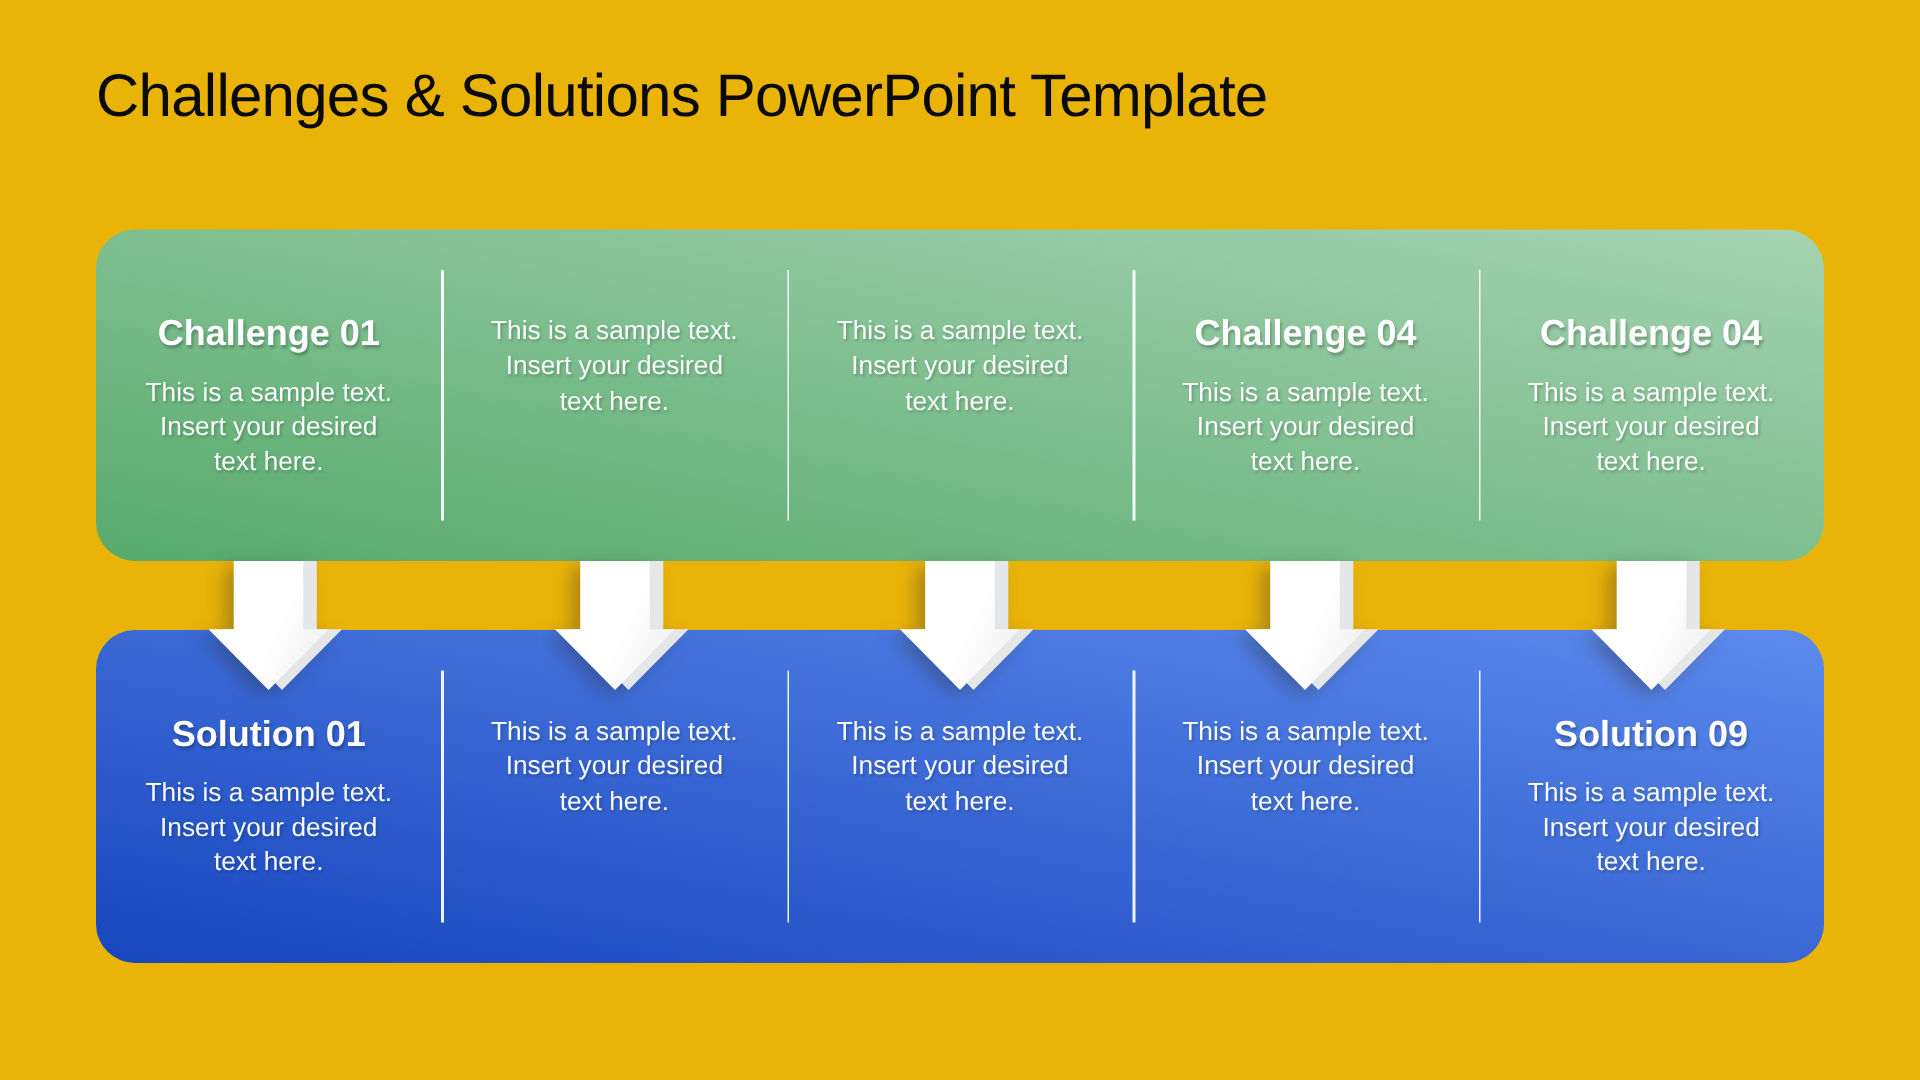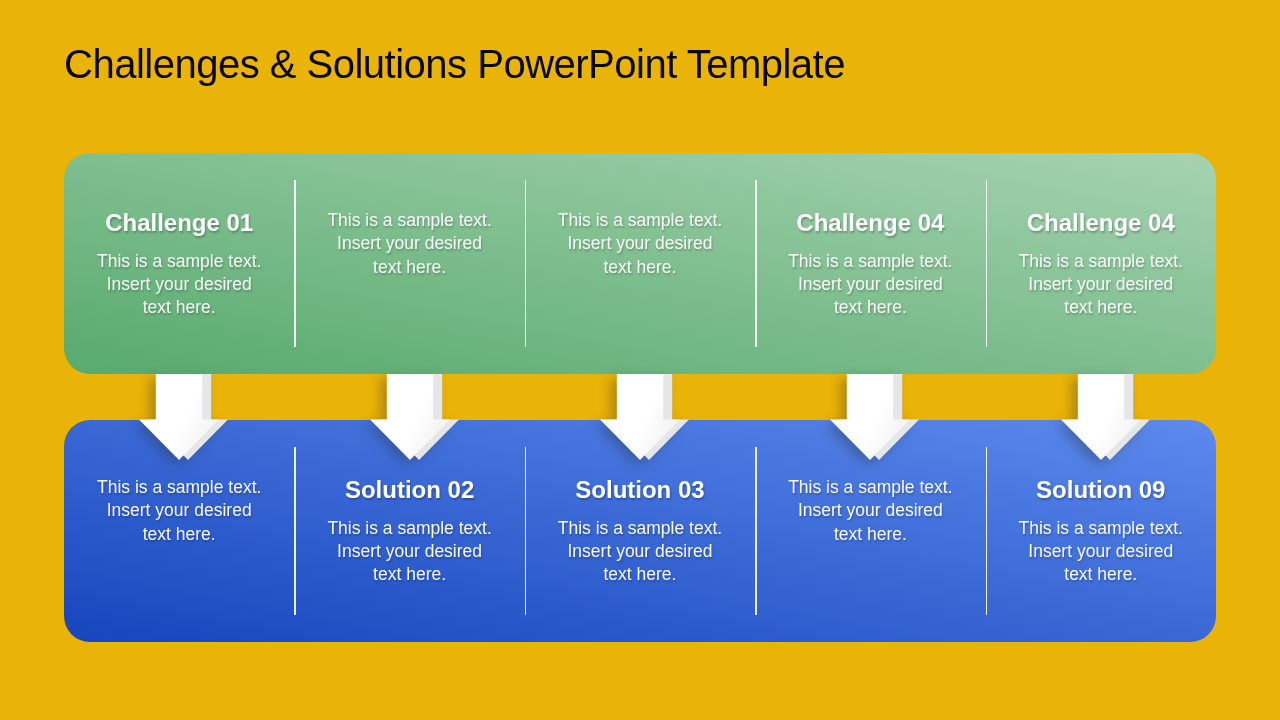--- a/index.html
+++ b/index.html
@@ -92,32 +92,31 @@
       <div class="divider" style="left:20%"></div>
       <div class="divider" style="left:40%"></div>
       <div class="divider" style="left:60%"></div>
       <div class="divider" style="left:80%"></div>
     </div>
   </div>
 
   <div class="band band-blue">
     <div class="cols">
       <div class="col">
+        <h3>Solution 01</h3>
         <p>This is a sample text.
 Insert your desired
 text here.</p>
       </div>
       <div class="col">
-        <h3>Solution 02</h3>
         <p>This is a sample text.
 Insert your desired
 text here.</p>
       </div>
       <div class="col">
-        <h3>Solution 03</h3>
         <p>This is a sample text.
 Insert your desired
 text here.</p>
       </div>
       <div class="col">
         <p>This is a sample text.
 Insert your desired
 text here.</p>
       </div>
       <div class="col">

